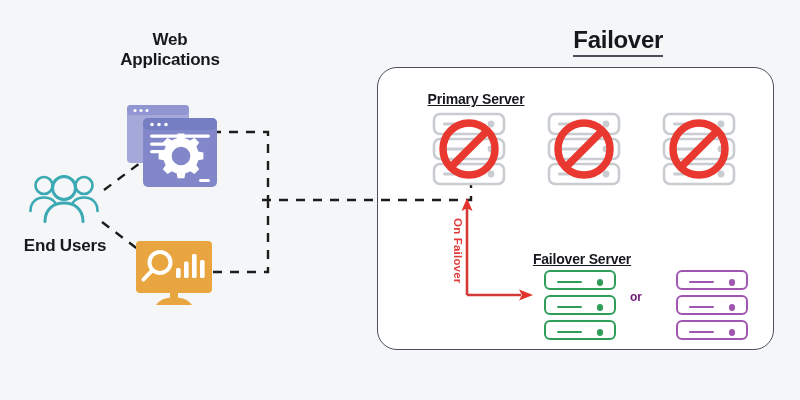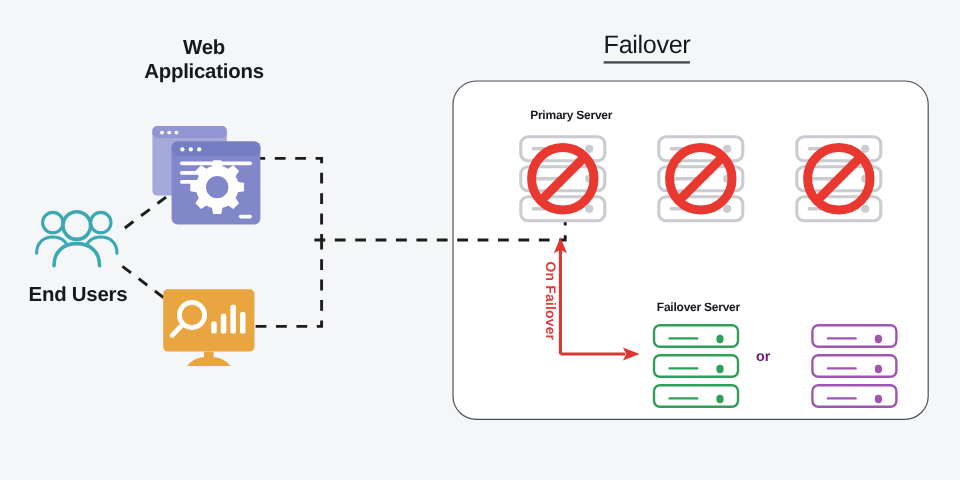--- a/index.html
+++ b/index.html
@@ -25,31 +25,31 @@
   .label {
     position: absolute;
     color: #16181d;
     font-weight: bold;
     text-align: center;
     line-height: 1.18;
     letter-spacing: -0.2px;
     white-space: pre-line;
   }
   .label-big   { font-size: 17px; }
-  .label-small { font-size: 10px; }
+  .label-small { font-size: 14px; text-decoration: underline; }
 
   
   #failover-title {
     position: absolute;
     left: 503px;
     top: 26px;
     width: 160px;
-    text-align: left;
-    font-size: 21px;
-    font-weight: normal;
+    text-align: right;
+    font-size: 24px;
+    font-weight: bold;
     color: #16181d;
     letter-spacing: -0.3px;
   }
   #failover-title .ul {
     display: inline-block;
     border-bottom: 2.5px solid #4a4d57;
     padding-bottom: 1px;
   }
 
   

